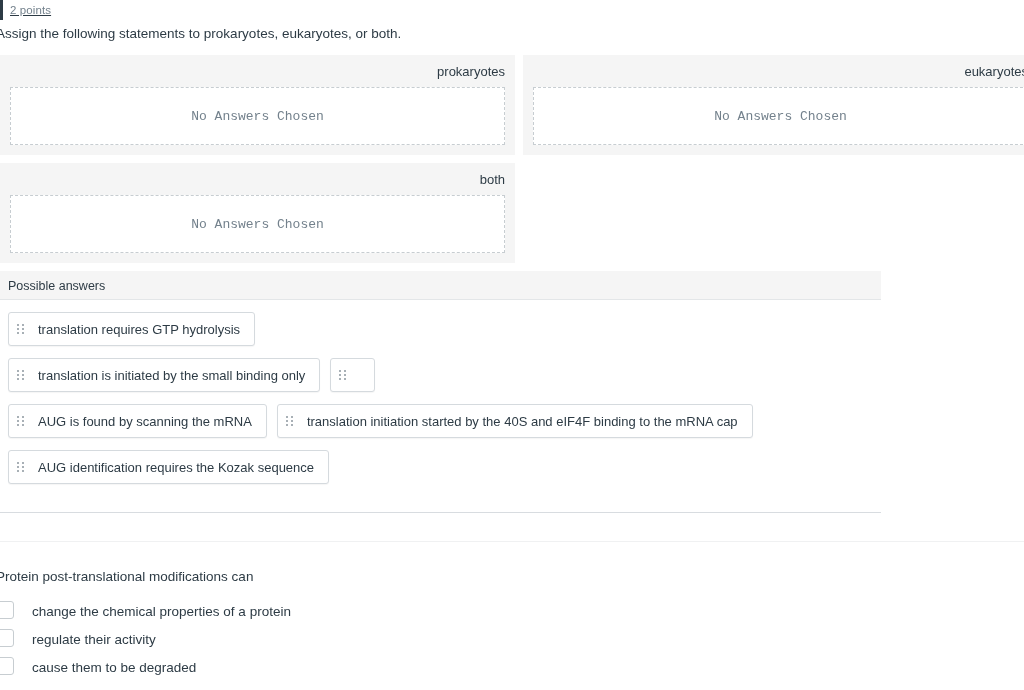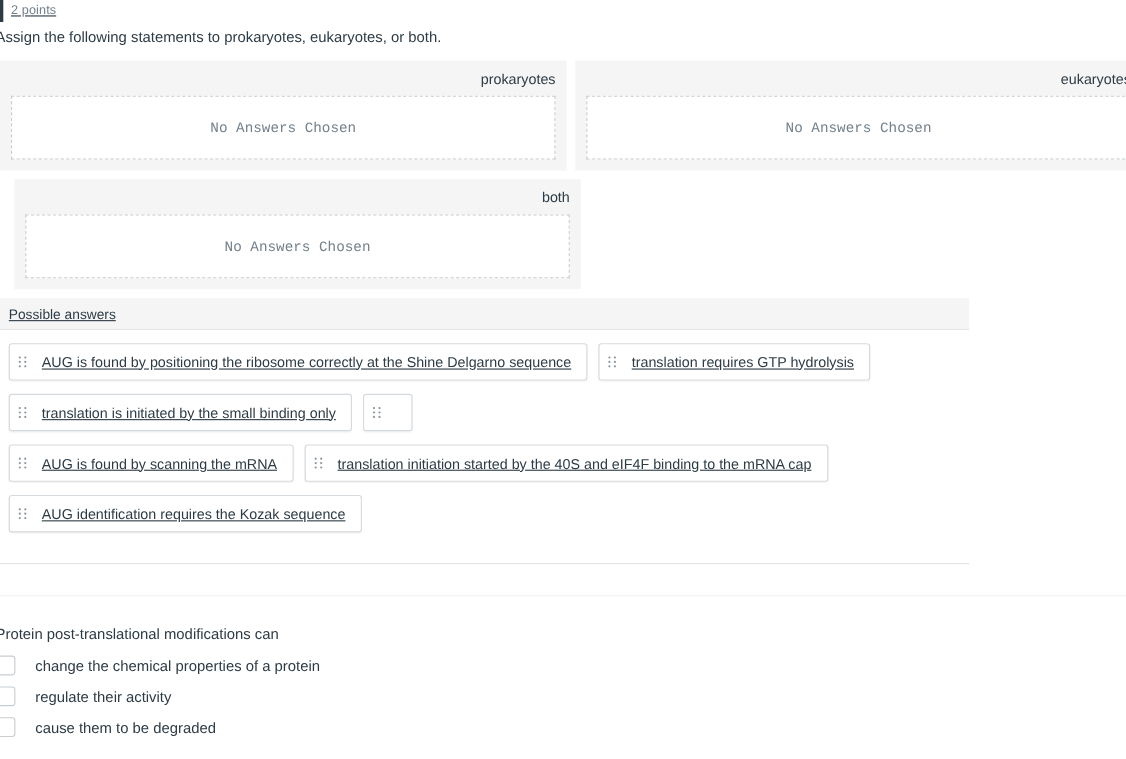--- a/index.html
+++ b/index.html
@@ -44,21 +44,21 @@
     line-height: 20px;
   }
 
   
   .dropzones {
     position: relative;
     margin-top: 11px;
     width: 1024px;
   }
   .dz-row { display: flex; gap: 8px; }
-  .dz-row + .dz-row { margin-top: 8px; padding-left: 13px; }
+  .dz-row + .dz-row { margin-top: 8px; }
 
   .dz-panel {
     background: #f5f5f5;
     padding: 8px 10px 10px 10px;
     width: 515px;
     flex: 0 0 515px;
     text-align: right;
   }
   .dz-panel.ghost { background: transparent; }
 
@@ -81,21 +81,20 @@
     color: #73818c;
     font-family: Liberation Mono, monospace;
   }
 
   
   .pa-wrap {
     margin-top: 8px;
     width: 881px;
     background: #f5f5f5;
     padding: 8px 0 0 0;
-    text-decoration: underline;
   }
   .pa-head {
     font-size: 12.5px;
     color: #2d3b45;
     padding: 0 0 6px 8px;
   }
   .pa-body {
     background: #ffffff;
     border-top: 1px solid #e3e6e8;
     border-bottom: 1px solid #d8dce0;
@@ -147,21 +146,21 @@
     background: #f0f1f2;
   }
 
   
   .q2 { position: absolute; left: 0; top: 563px; width: 1024px; }
   .q2 .points-row { height: 20px; }
 
   .opt-list { margin-top: 4px; }
   .opt-row {
     display: flex;
-    align-items: center;
+    align-items: flex-end;
     height: 28px;
   }
   .opt-box {
     width: 18px; height: 18px;
     border: 1px solid #c7cdd1;
     border-radius: 3px;
     background: #fff;
     margin-left: -4px;
     flex: 0 0 18px;
     cursor: pointer;
@@ -222,31 +221,20 @@
         <div class="chip-row">
           <div class="chip">
             <span class="grip">
                 <i></i>
                 <i></i>
                 <i></i>
                 <i></i>
                 <i></i>
                 <i></i>
               </span>
-            <span>AUG is found by positioning the ribosome correctly at the Shine Delgarno sequence</span>
-          </div>
-          <div class="chip">
-            <span class="grip">
-                <i></i>
-                <i></i>
-                <i></i>
-                <i></i>
-                <i></i>
-                <i></i>
-              </span>
             <span>translation requires GTP hydrolysis</span>
           </div>
         </div>
 
         <div class="chip-row">
           <div class="chip">
             <span class="grip">
                 <i></i>
                 <i></i>
                 <i></i>

